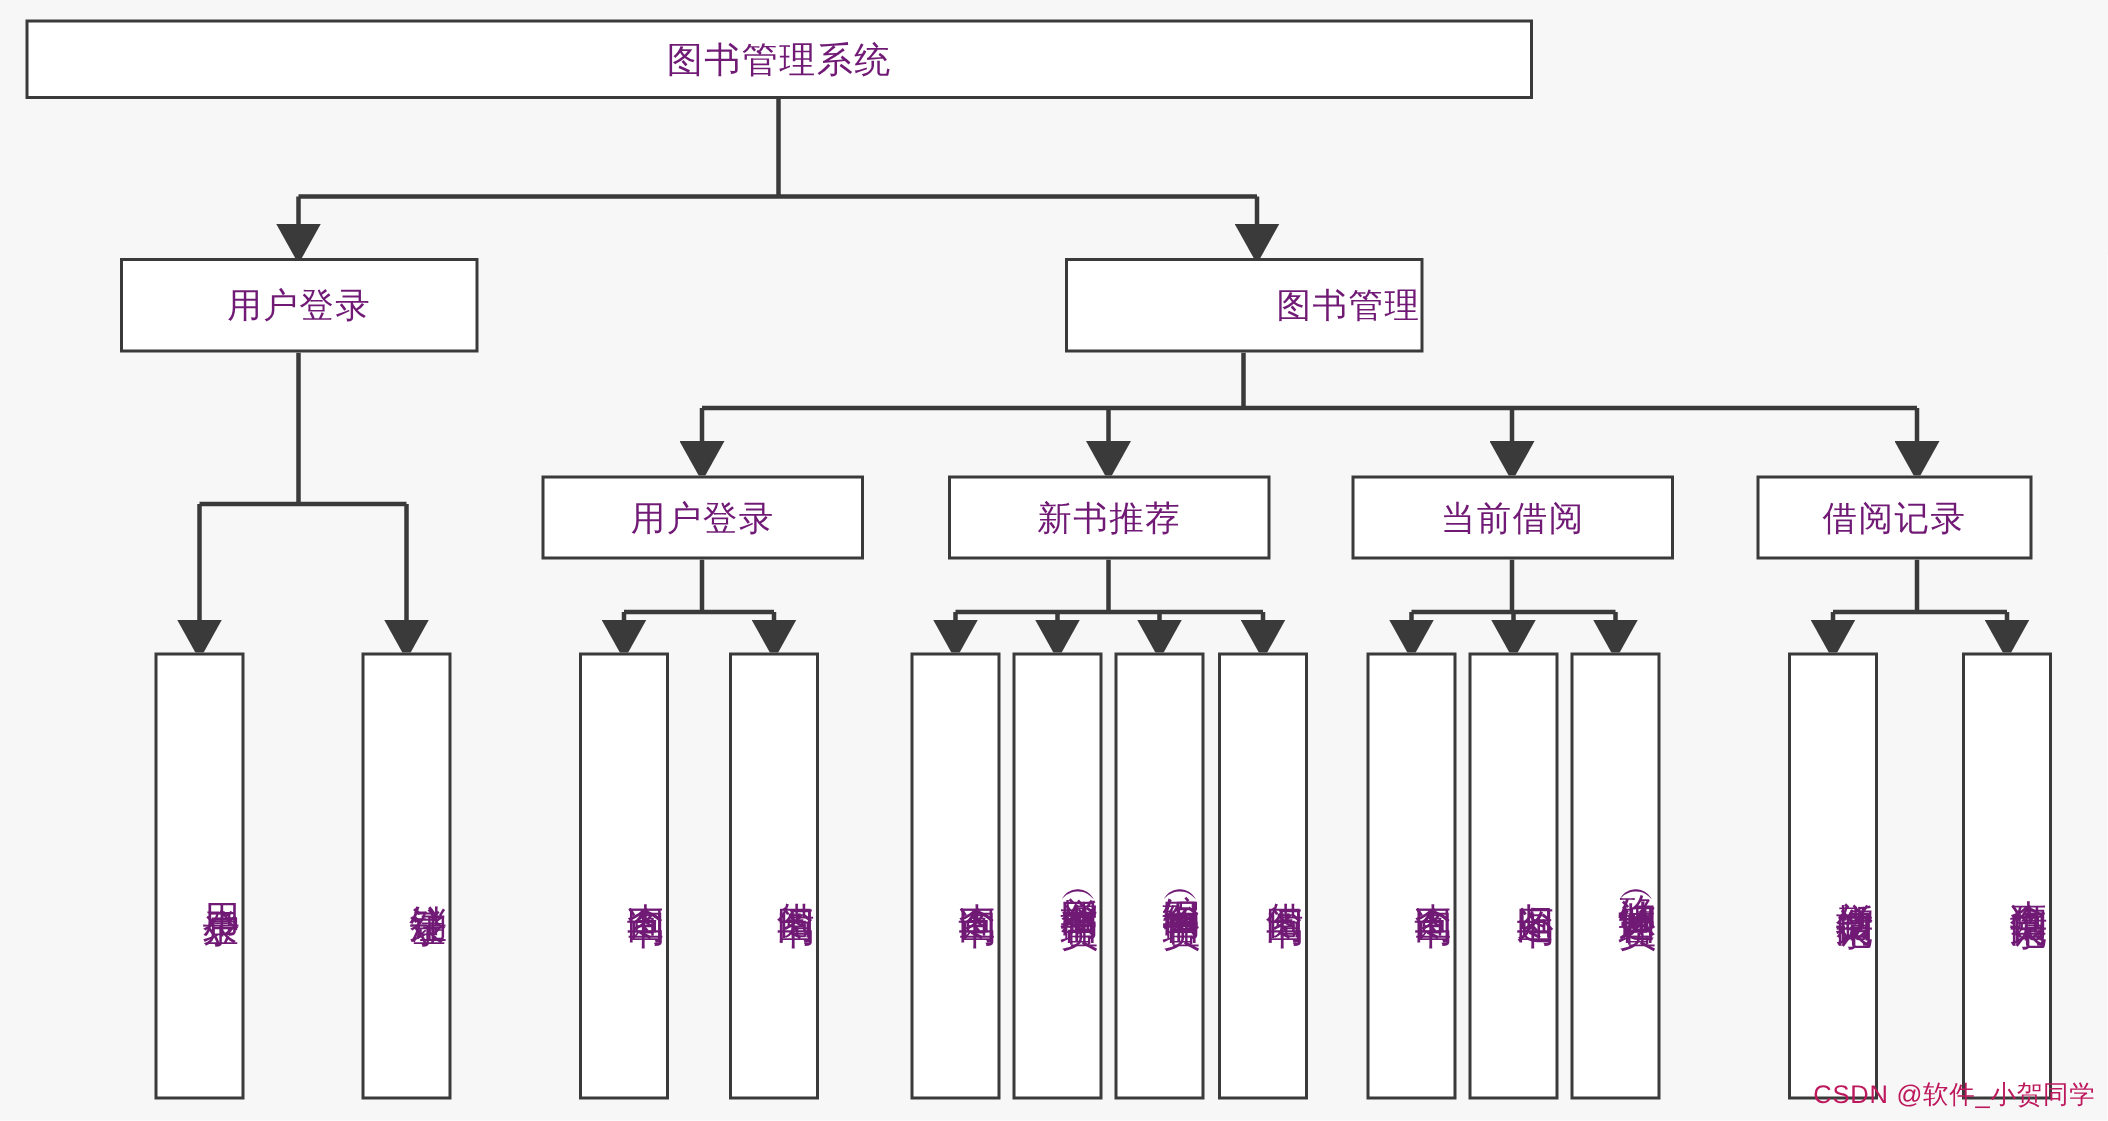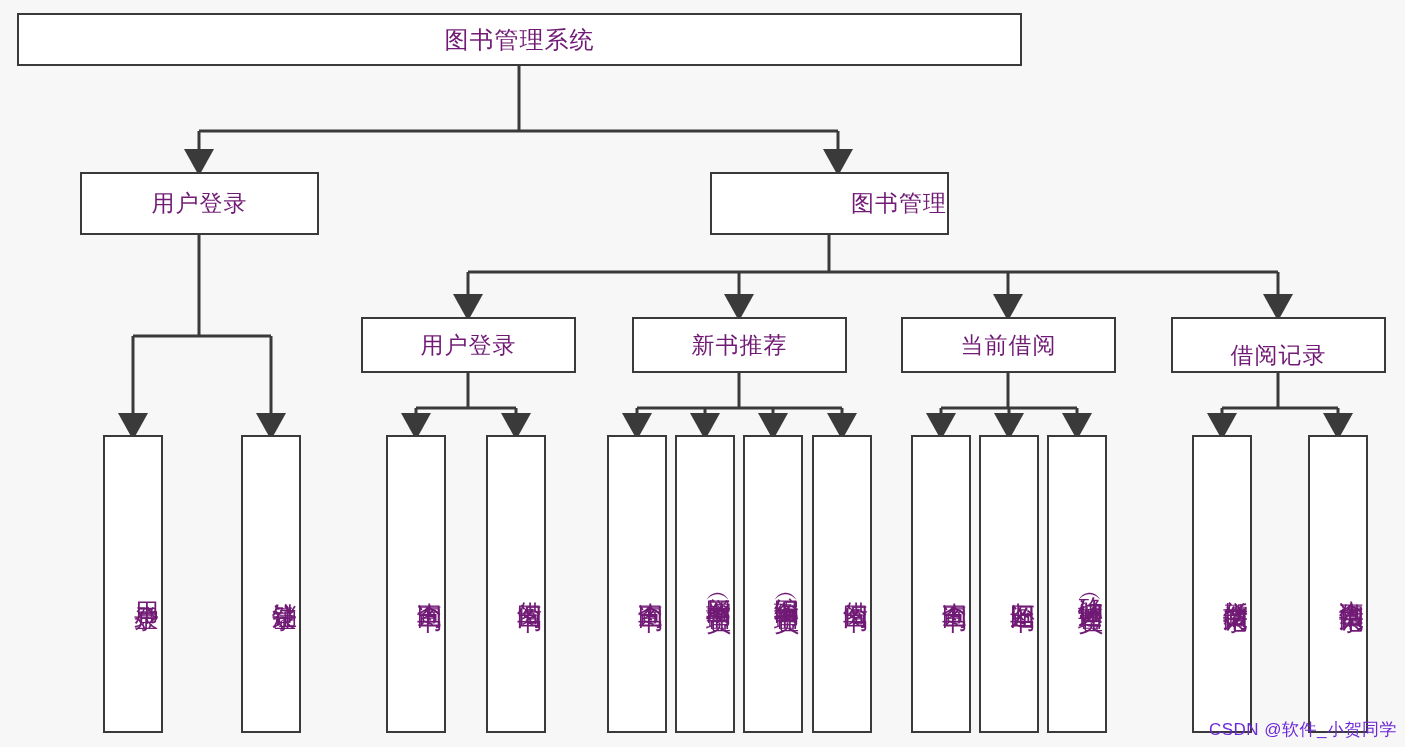--- a/index.html
+++ b/index.html
@@ -53,21 +53,21 @@
   }
   .node-v .vtext {
     writing-mode: vertical-rl;
     text-orientation: upright;
   }
   .watermark {
     position: absolute;
     right: 8px;
     bottom: 6px;
     font-size: 17px;
-    color: #6d28d9;
+    color: #be185d;
     letter-spacing: 0.5px;
     white-space: nowrap;
   }
 </style>
 </head>
 <body>
 
 <div id="canvas">
 
   <svg id="edges" viewBox="0 0 1405 747" xmlns="http://www.w3.org/2000/svg">
@@ -133,21 +133,21 @@
 
   <div class="node node-h" style="left:361px; top:317px; width:215px; height:56px;">
     <span>用户登录</span>
   </div>
   <div class="node node-h" style="left:632px; top:317px; width:215px; height:56px;">
     <span>新书推荐</span>
   </div>
   <div class="node node-h" style="left:901px; top:317px; width:215px; height:56px;text-align:center;">
     <span>当前借阅</span>
   </div>
-  <div class="node node-h" style="left:1171px; top:317px; width:215px; height:56px;align-items:flex-end;">
+  <div class="node node-h" style="left:1171px; top:317px; width:184px; height:56px;">
     <span>借阅记录</span>
   </div>
 
   <div class="node node-v" style="left:103px; top:435px; width:60px; height:298px;">
     <span class="vtext">用户登录</span>
   </div>
   <div class="node node-v" style="left:241px; top:435px; width:60px; height:298px;">
     <span class="vtext">注销登录</span>
   </div>
 

